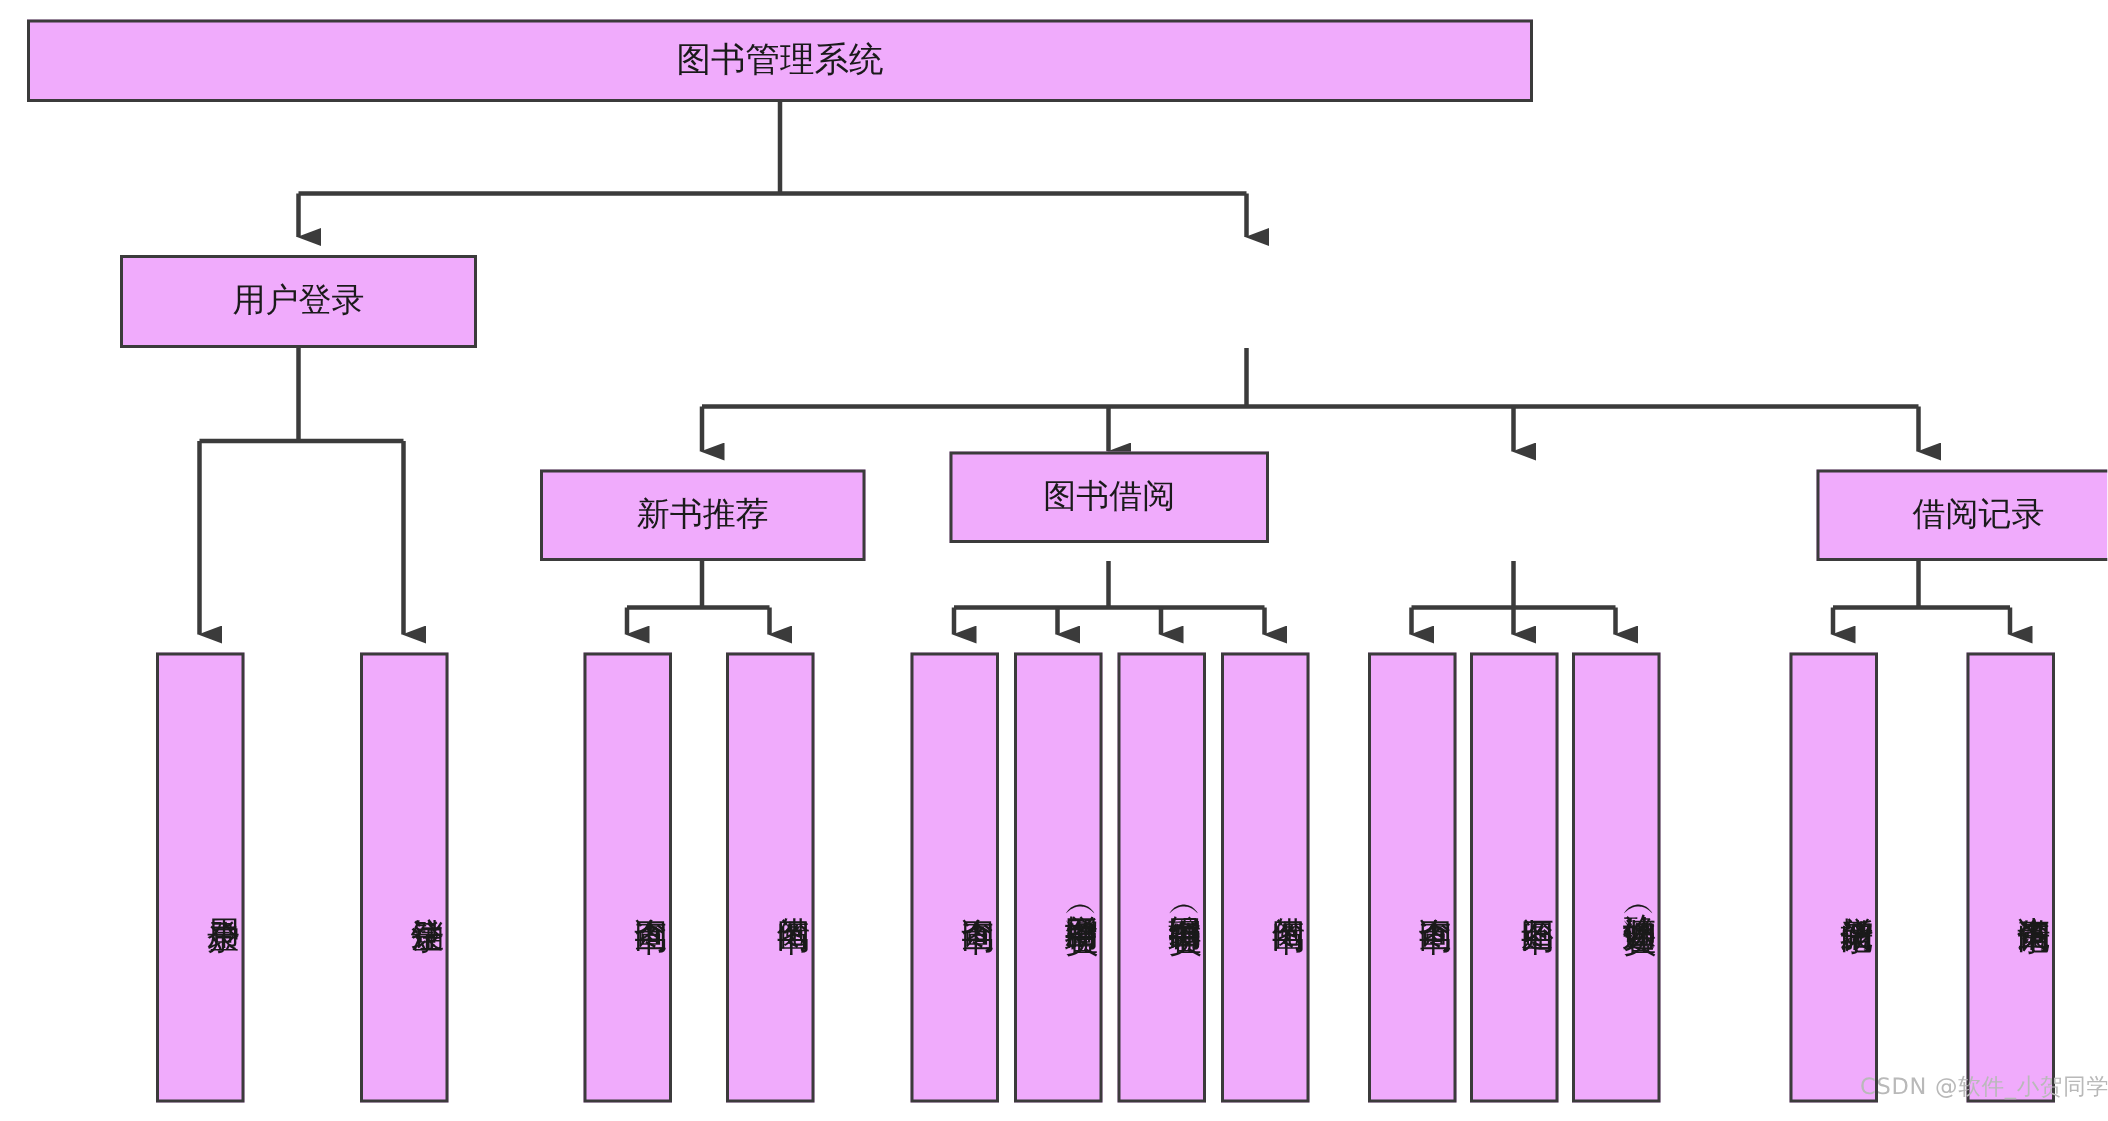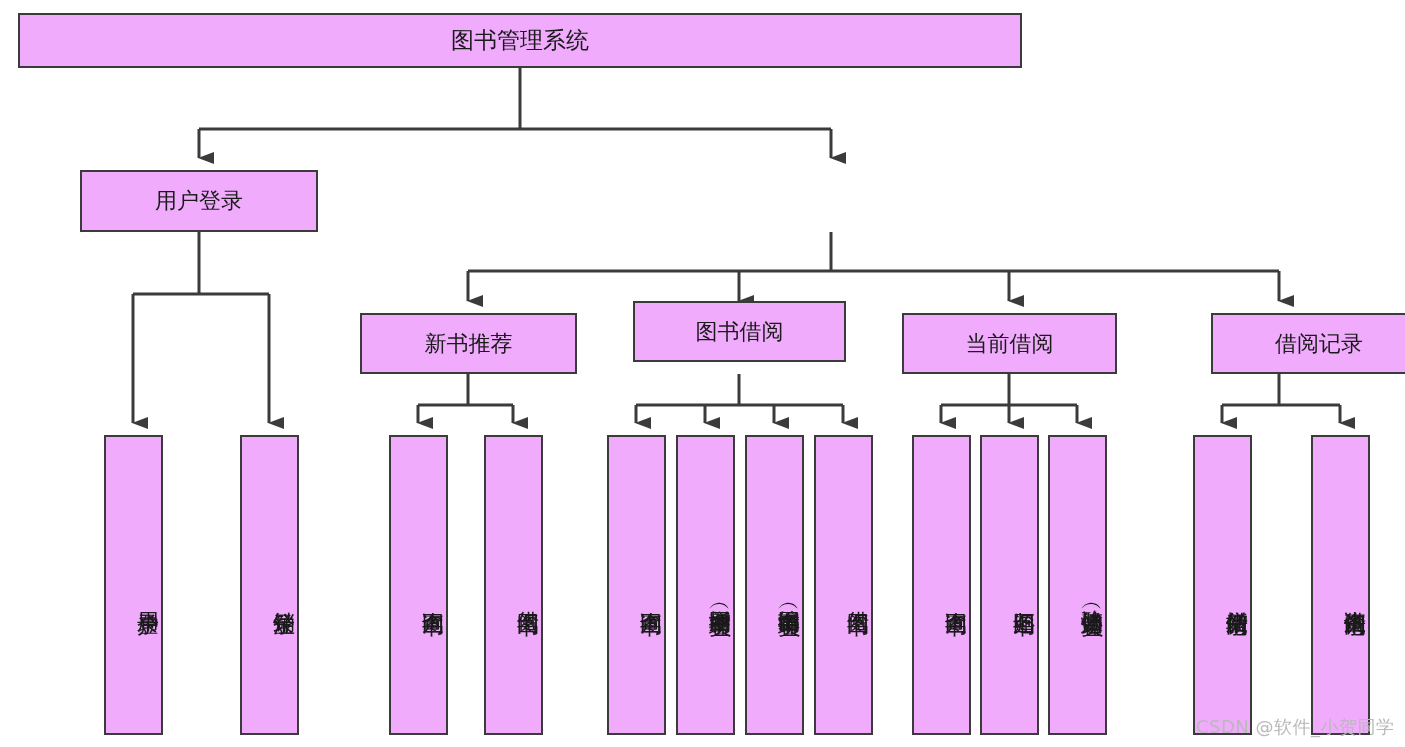--- a/index.html
+++ b/index.html
@@ -54,25 +54,26 @@
     letter-spacing: 1px;
     padding-top: 22px;
     align-items: flex-start;
     justify-content: center;
   }
   .node.leaf .label {
     display: block;
   }
   .watermark {
     position: absolute;
-    font-size: 18px;
+    font-size: 15px;
     color: #b9b9b9;
     white-space: nowrap;
     letter-spacing: 0.5px;
     pointer-events: none;
+    padding-left: 44px;
   }
 </style>
 </head>
 <body>
 
 <div id="diagram-root">
 
   <svg class="connectors" viewBox="0 0 1405 747" xmlns="http://www.w3.org/2000/svg">
     <defs>
       <marker id="arrow" viewBox="0 0 12 16" refX="6" refY="15" markerWidth="12" markerHeight="16" orient="auto" markerUnits="userSpaceOnUse">
@@ -130,23 +131,20 @@
   <div class="node level2" style="left:80px; top:170px; width:238px; height:62px;">
     <span class="label">用户登录</span>
   </div>
 
   <div class="node level3" style="left:360px; top:313px; width:217px; height:61px;">
     <span class="label">新书推荐</span>
   </div>
   <div class="node level3" style="left:633px; top:301px; width:213px; height:61px;">
     <span class="label">图书借阅</span>
   </div>
-  <div class="node level3" style="left:902px; top:313px; width:215px; height:61px;">
-    <span class="label">当前借阅</span>
-  </div>
   <div class="node level3" style="left:1171px; top:313px; width:216px; height:61px;margin-left:40px;">
     <span class="label">借阅记录</span>
   </div>
 
   <div class="node leaf" style="left:104px; top:435px; width:59px; height:300px;">
     <span class="label">用户登录</span>
   </div>
   <div class="node leaf" style="left:240px; top:435px; width:59px; height:300px;">
     <span class="label">注销登录</span>
   </div>

